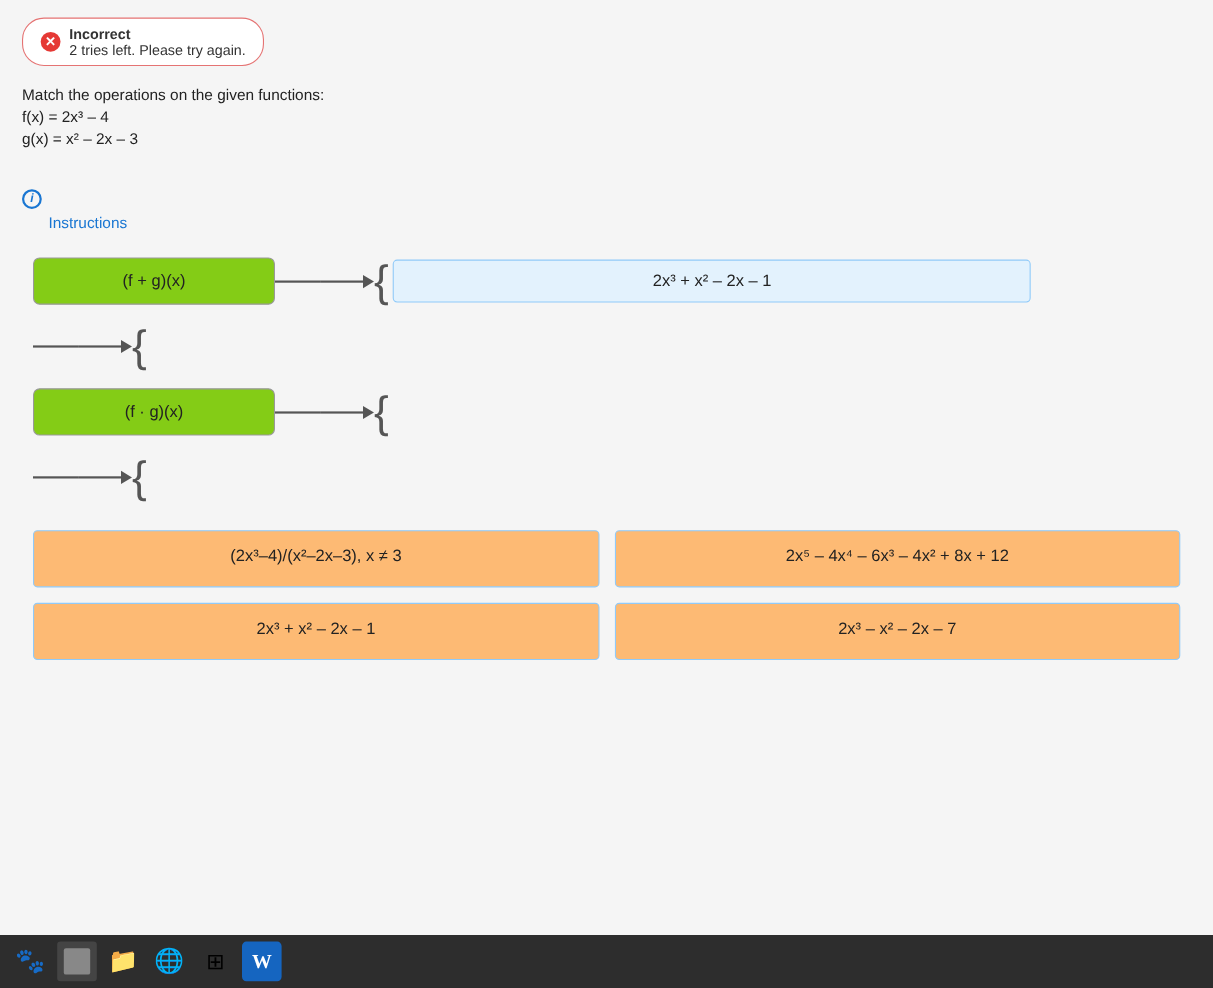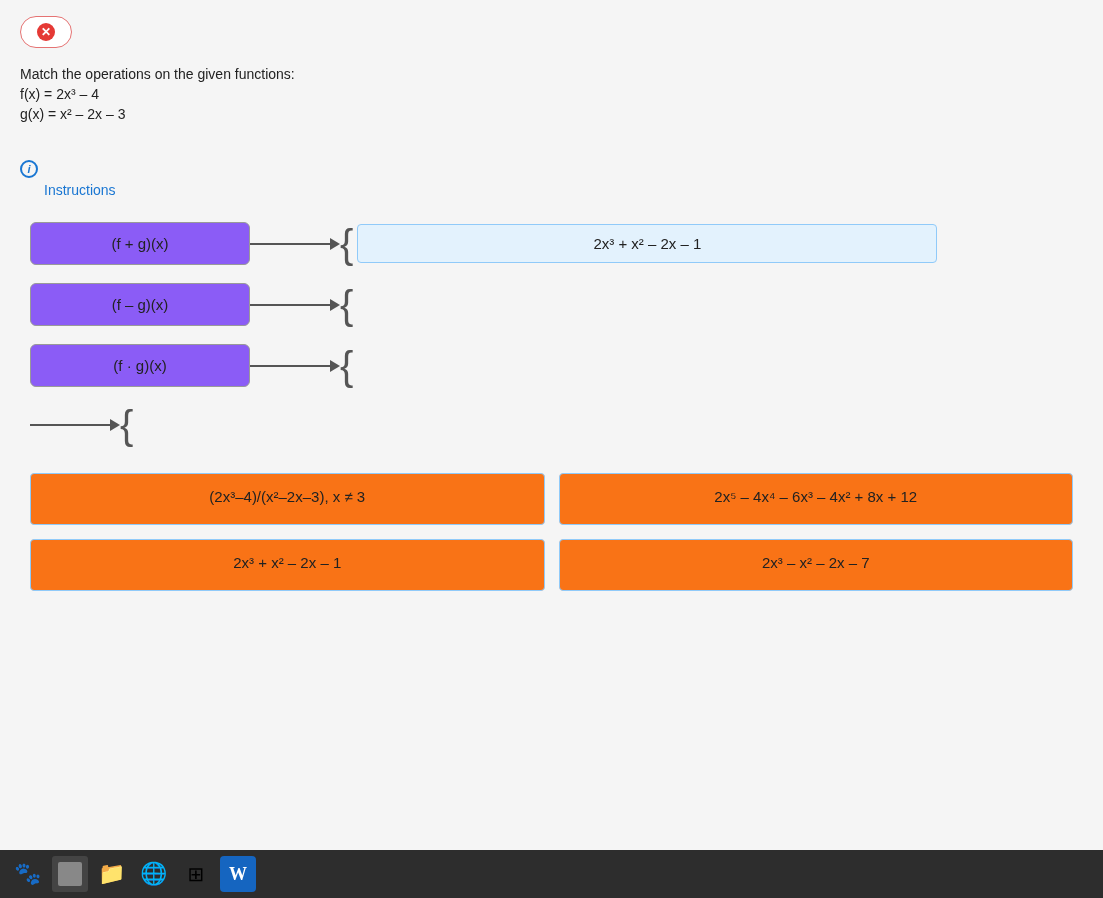--- a/index.html
+++ b/index.html
@@ -65,21 +65,21 @@
       margin-bottom: 28px;
       padding: 0 10px;
     }
     .match-row {
       display: flex;
       align-items: center;
       gap: 0;
     }
     .left-box {
       width: 220px;
-      background: #8b5cf6;
+      background: #84cc16;
       border: 1.5px solid #999;
       border-radius: 6px;
       padding: 12px 10px;
       text-align: center;
       font-size: 15px;
       color: #222;
     }
     .arrow-line {
       display: flex;
       align-items: center;
@@ -123,21 +123,21 @@
     .answer-area {
       display: grid;
       grid-template-columns: 1fr 1fr;
       gap: 14px;
       padding: 0 10px;
       margin-top: 10px;
     }
     .answer-box {
       border: 1.5px solid #90caf9;
       border-radius: 4px;
-      background: #f97316;
+      background: #fdba74;
       padding: 14px 16px;
       font-size: 15px;
       text-align: center;
       color: #222;
       min-height: 52px;
     }
 
     
     .taskbar {
       position: fixed;
@@ -176,20 +176,24 @@
     }
   </style>
 </head>
 <body>
 
 <div class="main-content">
 
   
   <div class="error-banner">
     <div class="error-icon">✕</div>
+    <div class="error-text">
+      <strong>Incorrect</strong><br>
+      <span>2 tries left. Please try again.</span>
+    </div>
   </div>
 
   
   <div class="problem-area">
     <p>Match the operations on the given functions:</p>
     <p>f(x) = 2x³ – 4</p>
     <p>g(x) = x² – 2x – 3</p>
   </div>
 
   
@@ -207,21 +211,20 @@
       <div class="left-box">(f + g)(x)</div>
       <div class="arrow-line">
         <div style="width:70px;height:2px;background:#555;"></div>
         <div class="arrow-head"></div>
       </div>
       <div class="brace-connector">{</div>
       <div class="right-box">2x³ + x² – 2x – 1</div>
     </div>
 
     <div class="match-row">
-      <div class="left-box">(f – g)(x)</div>
       <div class="arrow-line">
         <div style="width:70px;height:2px;background:#555;"></div>
         <div class="arrow-head"></div>
       </div>
       <div class="brace-connector">{</div>
     </div>
 
     <div class="match-row">
       <div class="left-box">(f · g)(x)</div>
       <div class="arrow-line">

